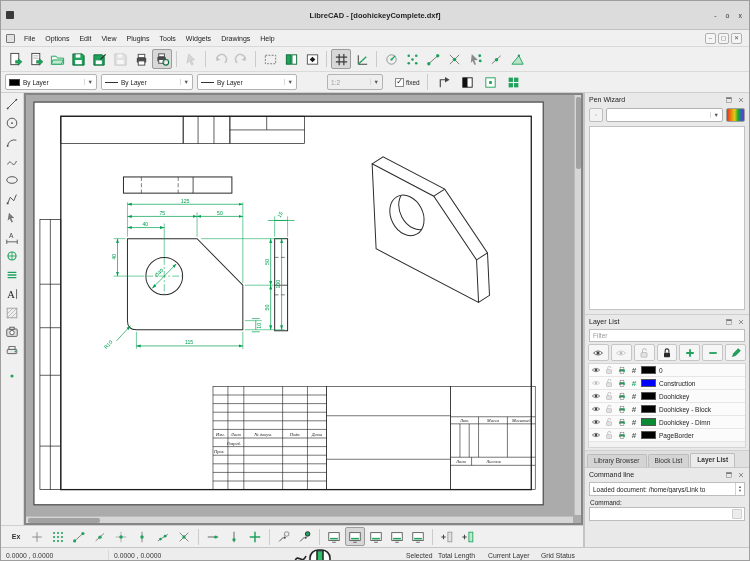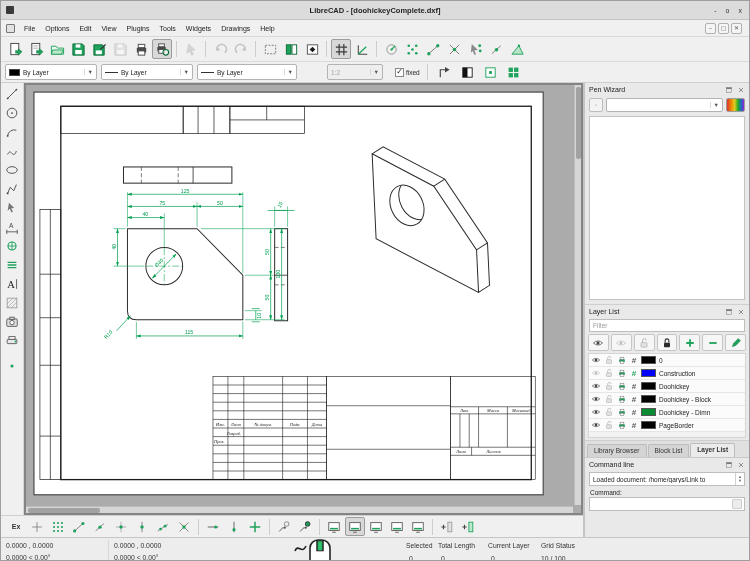--- a/index.html
+++ b/index.html
@@ -1,21 +1,21 @@
 <!DOCTYPE html>
 <html><head>
 <meta charset="utf-8">
 <style>
   *{box-sizing:border-box;margin:0;padding:0}
   html,body{background:#cfcfcf}
   body{font-family:"Liberation Sans",sans-serif;-webkit-font-smoothing:antialiased}
   .window{position:relative;width:750px;height:561px;background:#ececec;border:1px solid #9e9e9e;overflow:hidden}
 
   
-  .titlebar{height:19px;background:#dcdcdc;border-bottom:1px solid #c3c3c3;display:flex;align-items:center;position:relative}
+  .titlebar{height:29px;background:#dcdcdc;border-bottom:1px solid #c3c3c3;display:flex;align-items:center;position:relative}
   .titlebar .appicon{width:8px;height:8px;margin-left:5px;background:#3a3a3a;border-radius:1px}
   .titlebar .title{position:absolute;left:0;right:0;text-align:center;font-size:7.5px;font-weight:bold;color:#1e1e1e}
   .titlebar .wctrl{margin-left:auto;display:flex;gap:9px;padding-right:7px;font-size:7px;color:#333;z-index:2}
   .titlebar .wctrl span{cursor:default}
 
   
   .menubar{height:17px;background:#f0f0f0;border-bottom:1px solid #d9d9d9;display:flex;align-items:center;padding:0 4px;gap:0}
   .menubar .appmini{width:9px;height:9px;margin:0 4px 0 1px;border:1px solid #777;border-radius:1px;background:#e2e2e2}
   .menu-item{font-size:7px;color:#222;padding:2px 5px;border-radius:2px}
   .mdi-ctrl{margin-left:auto;display:flex;gap:2px;padding-right:3px}

